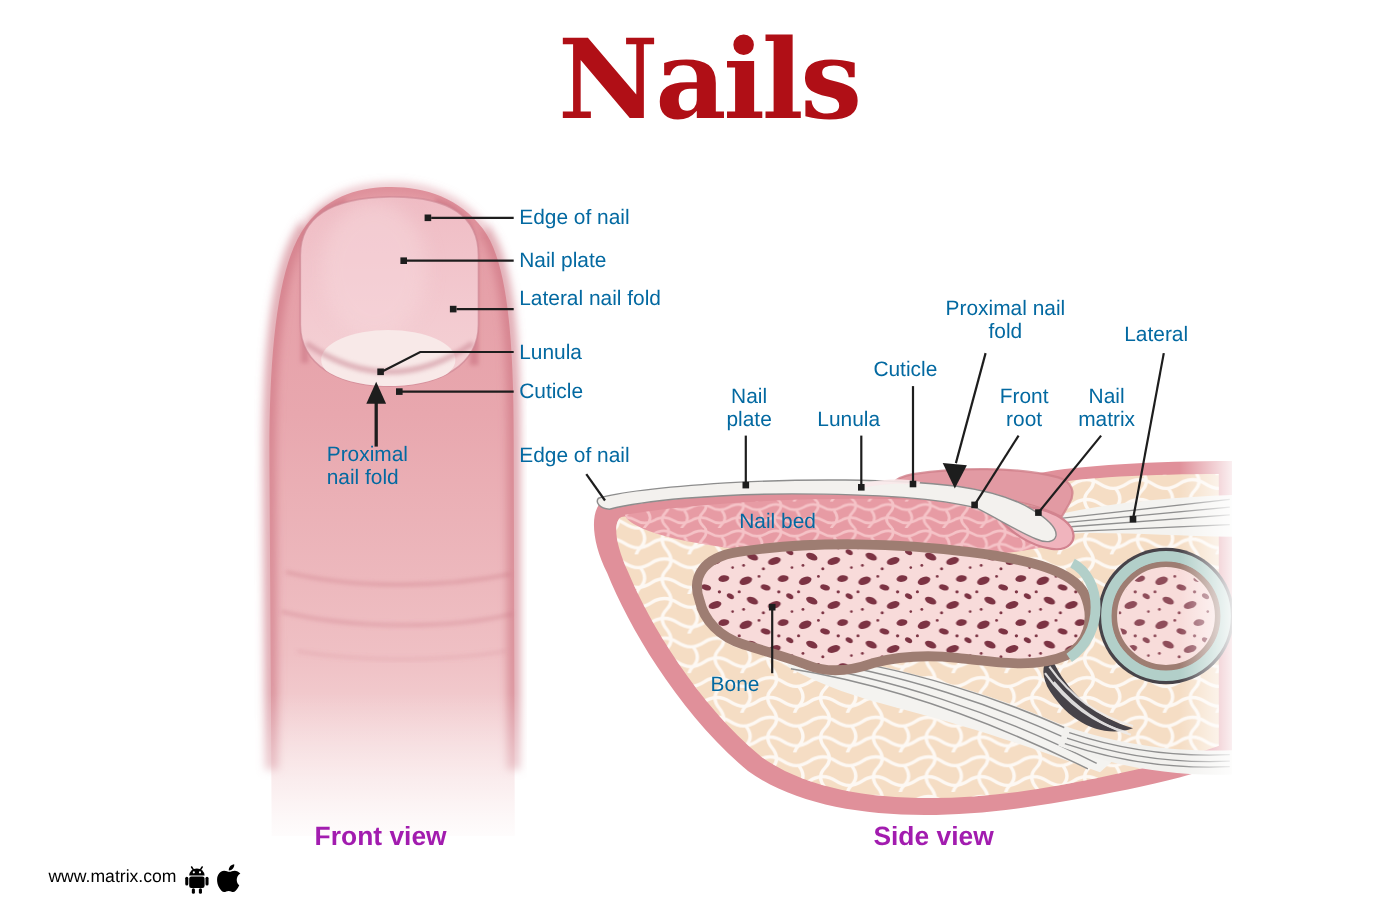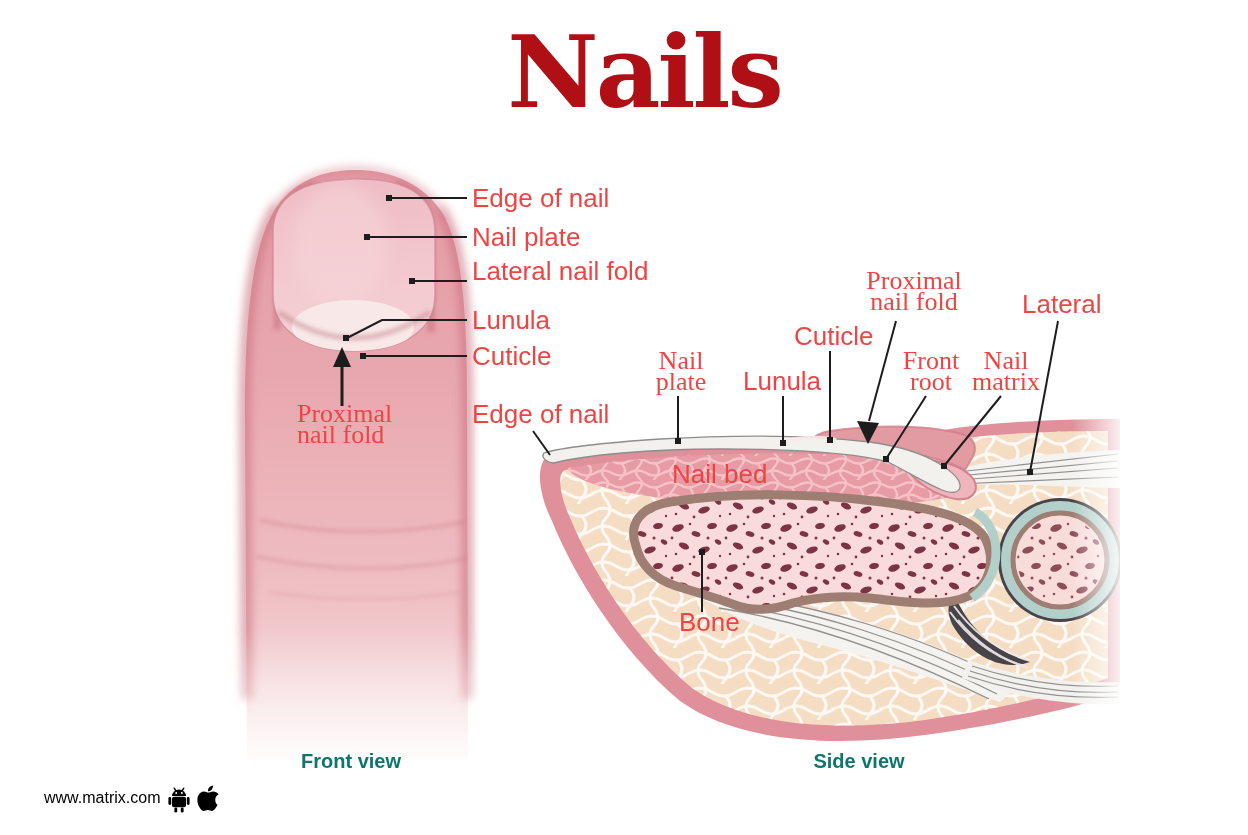--- a/index.html
+++ b/index.html
@@ -2,25 +2,25 @@
 <html><head>
 <meta charset="utf-8">
 <style>
   html,body{margin:0;padding:0;background:#fff;}
   #canvas{position:relative;width:1248px;height:835px;background:#ffffff;overflow:hidden;
           font-family:"Liberation Sans",sans-serif;margin-left:20px;}
   svg.art{position:absolute;left:0;top:0;}
   .title{position:absolute;left:0;right:0;top:20px;text-align:center;
          font-family:"DejaVu Serif",serif;font-weight:bold;font-size:100px;line-height:1.05;
          color:#b00f16;letter-spacing:-3px;}
-  .lbl{position:absolute;font-size:26px;line-height:21px;color:#ef4444;white-space:nowrap;}
-  .lbl.wrap{white-space:normal;font-family:Liberation Serif, serif;}
+  .lbl{position:absolute;font-size:19px;line-height:21px;color:#0369a1;white-space:nowrap;}
+  .lbl.wrap{white-space:normal;}
   .lbl.center{text-align:center;}
-  .cap{position:absolute;font-size:20px;line-height:22px;font-weight:bold;color:#0f766e;
-       width:130px;text-align:center;}
+  .cap{position:absolute;font-size:24px;line-height:22px;font-weight:bold;color:#a21caf;
+       width:130px;text-align:left;}
   .site{position:absolute;left:24px;top:789px;font-size:16px;color:#000;}
   .store-icon{position:absolute;}
   .logo{position:absolute;left:1128px;top:777px;height:40px;
         font-family:"DejaVu Serif",serif;font-size:28px;line-height:40px;color:#533140;}
   .logo-diamond{position:relative;display:inline-block;width:25px;height:25px;vertical-align:-4px;margin:0 1px;}
   .logo-diamond .sq{position:absolute;left:2px;top:2px;right:2px;bottom:2px;background:#e7383d;border-radius:5px;transform:rotate(45deg);}
   .logo-diamond .h{position:absolute;left:6px;right:6px;top:10.8px;height:3.6px;background:#fff;border-radius:2px;}
   .logo-diamond .v{position:absolute;top:6px;bottom:6px;left:10.8px;width:3.6px;background:#fff;border-radius:2px;}
 </style>
 </head>
@@ -264,21 +264,21 @@
 
   <div class="lbl" style="left:452px;top:404px">Edge of nail</div>
   <div class="lbl wrap center" style="left:628px;top:350px;width:66px">Nail plate</div>
   <div class="lbl" style="left:723px;top:371px">Lunula</div>
   <div class="lbl" style="left:774px;top:326px">Cuticle</div>
   <div class="lbl wrap center" style="left:838px;top:270px;width:112px">Proximal nail fold</div>
   <div class="lbl wrap center" style="left:879px;top:350px;width:64px">Front root</div>
   <div class="lbl wrap center" style="left:950px;top:350px;width:72px">Nail matrix</div>
   <div class="lbl" style="left:1002px;top:294px">Lateral</div>
   <div class="lbl" style="left:652px;top:464px">Nail bed</div>
-  <div class="lbl" style="left:659px;top:612px">Bone</div>
+  <div class="lbl" style="left:626px;top:612px">Bone</div>
 
   <div class="cap" style="left:266px;top:750px">Front view</div>
   <div class="cap" style="left:774px;top:750px">Side view</div>
 
   <div class="site">www.matrix.com</div>
 
   <svg class="store-icon" style="left:147px;top:786px" width="24" height="28" viewBox="0 0 24 28">
     <g fill="#000">
       <path d="M5 10a7 6.5 0 0 1 14 0z"></path>
       <rect x="5" y="10.8" width="14" height="10.4" rx="2"></rect>

